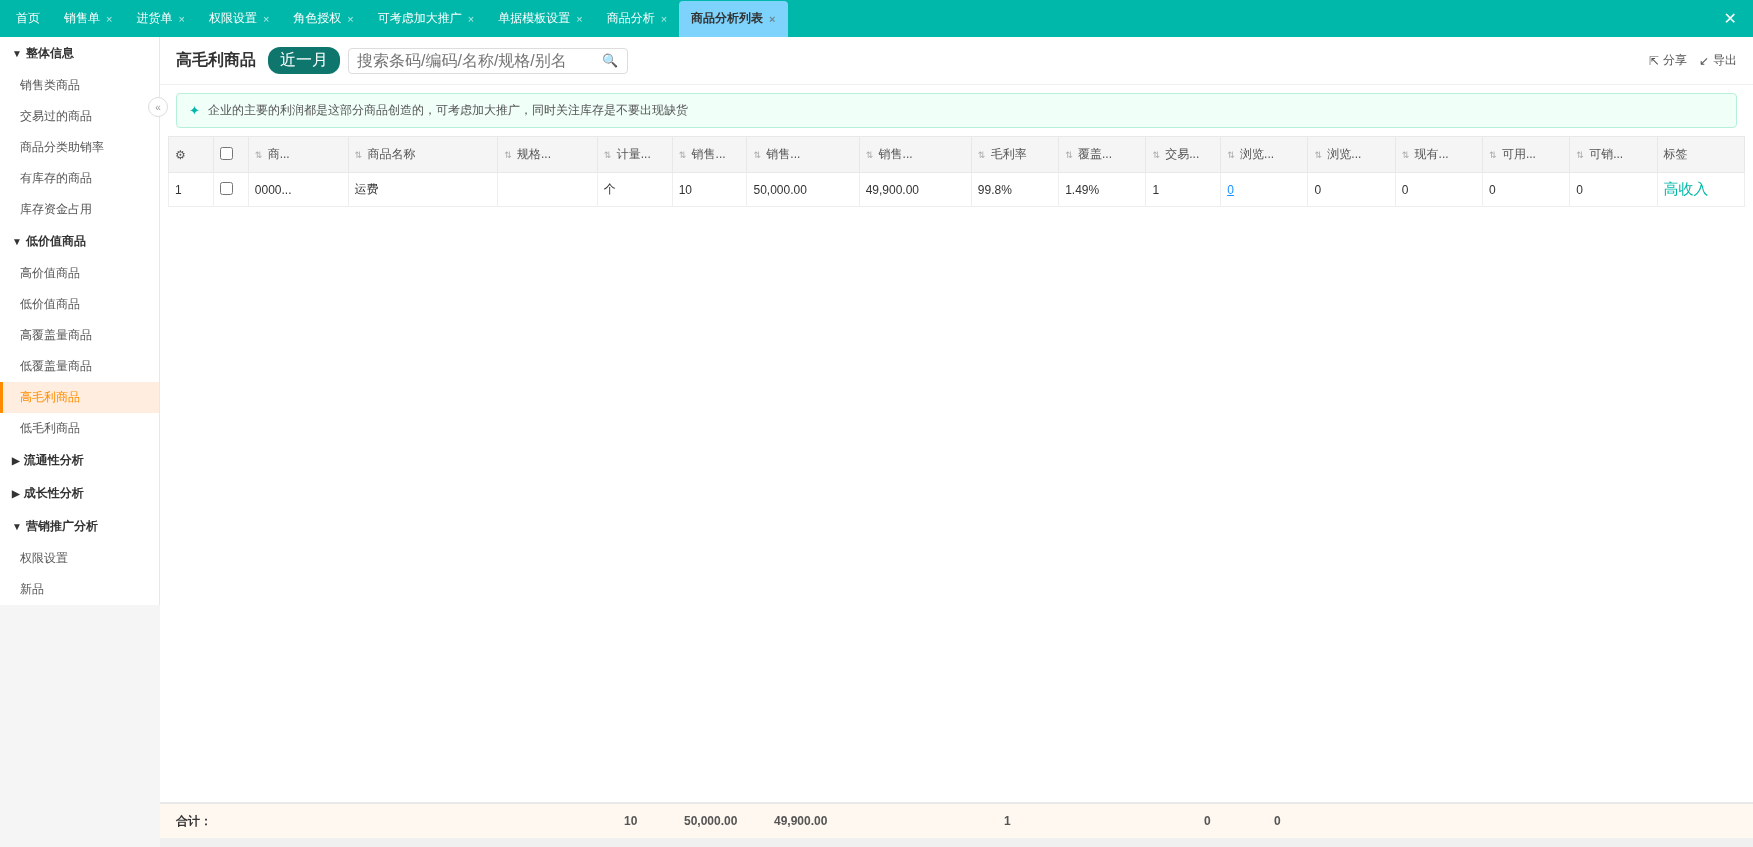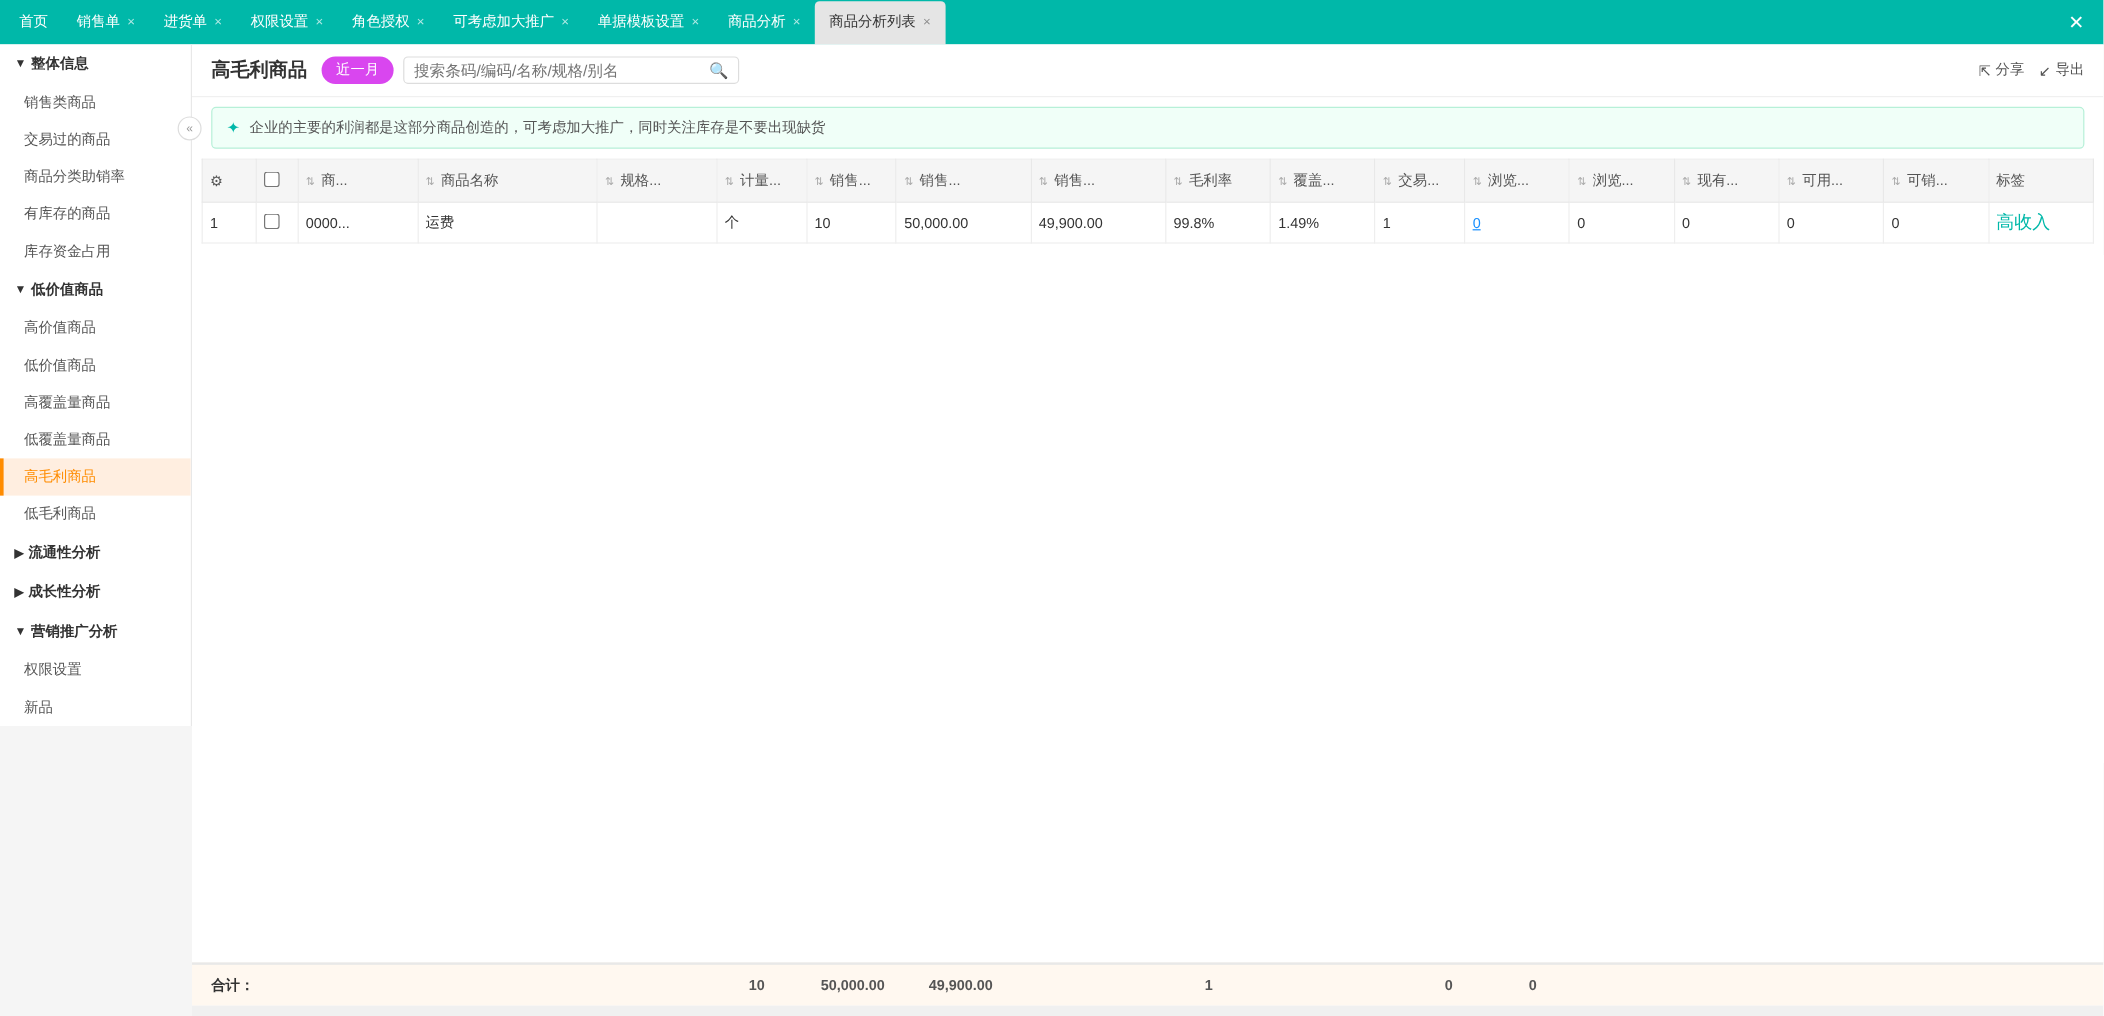--- a/index.html
+++ b/index.html
@@ -19,23 +19,24 @@
       padding: 0 12px;
       height: 36px;
       display: flex;
       align-items: center;
       cursor: pointer;
       white-space: nowrap;
       font-size: 13px;
       color: white;
     }
     .top-nav .nav-item.active {
-      background: #e5e5e5;
+      background: #7dd3fc;
       color: #333;
       border-radius: 4px 4px 0 0;
+      font-weight: bold;
     }
     .top-nav .nav-item .close-x {
       margin-left: 6px;
       font-size: 11px;
       color: inherit;
       opacity: 0.7;
     }
     .top-nav .nav-item.active .close-x { color: #666; }
     .window-close {
       margin-left: auto;
@@ -117,43 +118,43 @@
       border-bottom: 1px solid #f0f0f0;
       flex-shrink: 0;
     }
     .content-title {
       font-size: 16px;
       font-weight: bold;
       color: #333;
       margin-right: 12px;
     }
     .filter-btn {
-      background: #d946ef;
+      background: #0f766e;
       color: white;
       border: none;
       border-radius: 12px;
       padding: 3px 12px;
-      font-size: 12px;
+      font-size: 16px;
       cursor: pointer;
       margin-right: 8px;
     }
     .search-box {
       display: flex;
       align-items: center;
       border: 1px solid #ddd;
       border-radius: 4px;
       padding: 3px 8px;
       flex: 1;
       max-width: 280px;
     }
     .search-box input {
       border: none;
       outline: none;
       flex: 1;
-      font-size: 13px;
+      font-size: 16px;
       color: #999;
     }
     .search-icon { color: #aaa; font-size: 13px; cursor: pointer; }
     .header-actions {
       margin-left: auto;
       display: flex;
       align-items: center;
       gap: 12px;
     }
     .action-btn {

